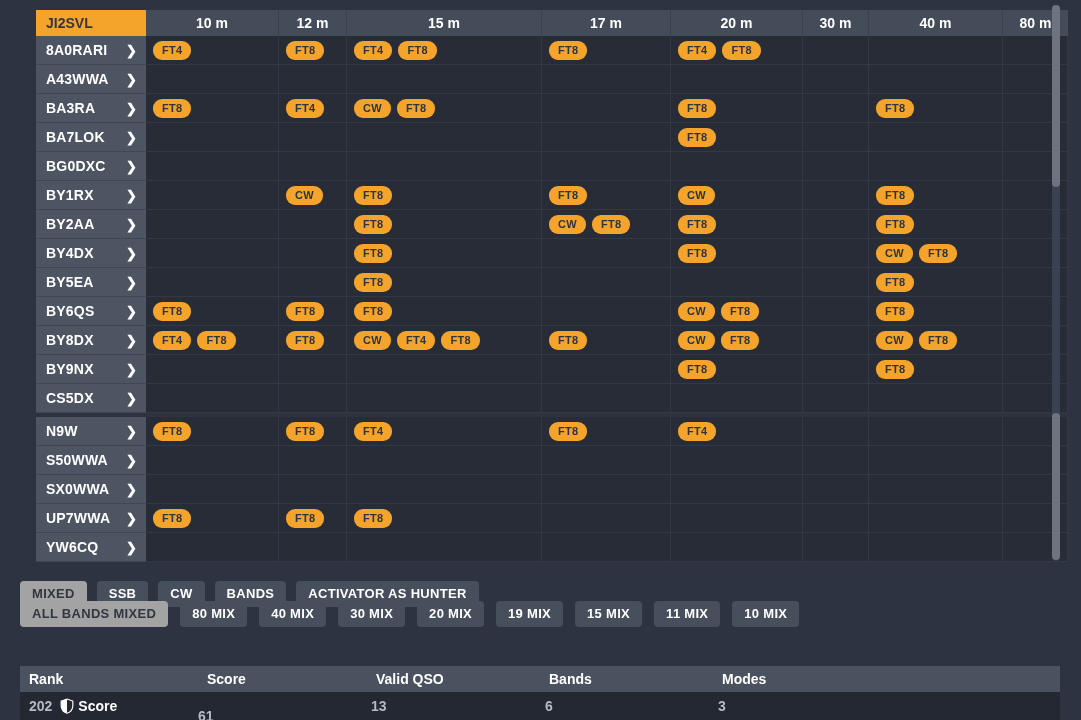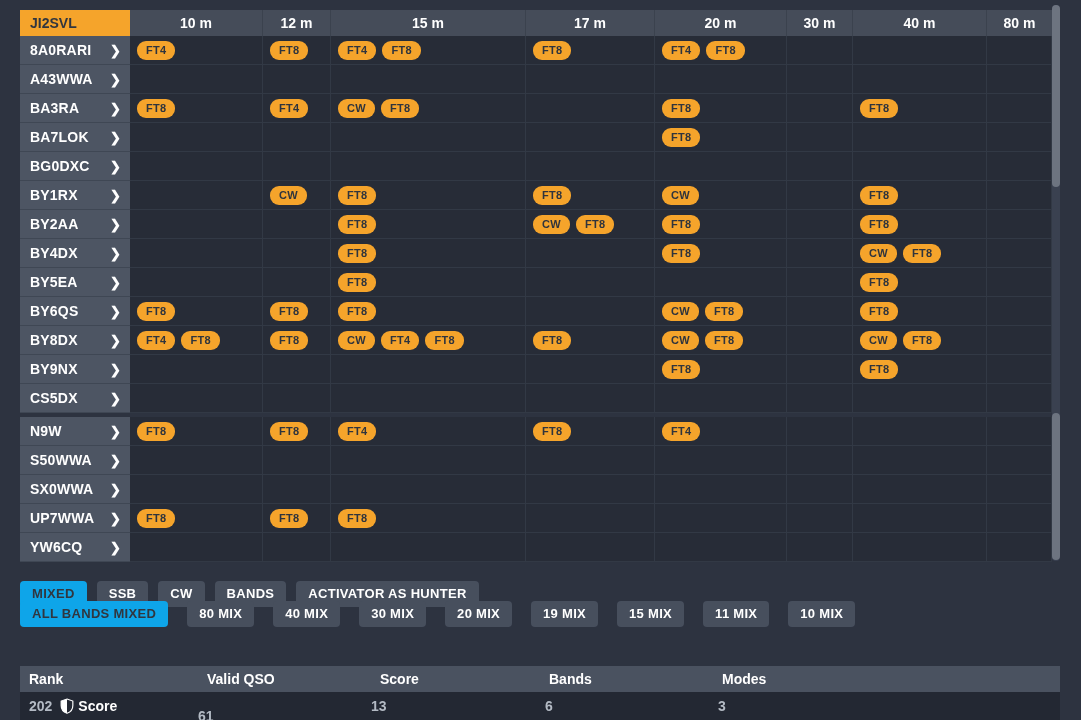--- a/index.html
+++ b/index.html
@@ -4,21 +4,21 @@
 <style>
   * { margin:0; padding:0; box-sizing:border-box; }
   html,body { width:1081px; height:720px; }
   body {
     background:#2d3340;
     font-family:"Liberation Sans", sans-serif;
     font-weight:700;
     position:relative;
     overflow:hidden;
   }
-  .band-table { position:absolute; left:20px; top:10px; width:1032px; }
+  .band-table { position:absolute; left:36px; top:10px; width:1032px; }
   .header-row { display:flex; height:26px; }
   .owner-cell {
     width:110px; background:#f5a42b; color:#31363f;
     font-size:14px; line-height:26px; padding-left:10px; cursor:pointer;
   }
   .band-header-cell {
     background:#454c59; color:#fff; font-size:14px; line-height:26px;
     text-align:center; border-right:1px solid #3b424e;
   }
   .band-header-cell:last-child { border-right:none; }
@@ -41,27 +41,27 @@
   .section-gap { height:4px; }
   .vtrack {
     position:absolute; left:1052px; top:5px; width:8px; height:556px;
     background:#3a4150; border-radius:4px;
   }
   .vthumb { position:absolute; left:1052px; width:8px; background:#6d7480; border-radius:4px; cursor:pointer; }
   .vthumb.t1 { top:5px;  height:182px; }
   .vthumb.t2 { top:413px; height:147px; }
   .filter-row { position:absolute; left:20px; display:flex; }
   .filter-row.r1 { top:581px; gap:10px; }
-  .filter-row.r2 { top:601px; gap:19px; }
+  .filter-row.r2 { top:601px; gap:12px; }
   .fbtn {
     background:#474f5d; color:#fff; border:none; cursor:pointer;
     font-family:inherit; font-weight:700; font-size:13px; line-height:26px;
     padding:0 12px; border-radius:4px; letter-spacing:.3px; white-space:nowrap;
   }
-  .fbtn.active { background:#0ea5e9; color:#31363f;text-align:right; }
+  .fbtn.active { background:#a3a3a3; color:#31363f;text-align:right; }
   .stats { position:absolute; left:20px; top:666px; width:1040px; }
   .stats-header { display:flex; height:26px; background:#4a5260; }
   .stats-values { display:flex; height:28px; background:#232833; }
   .stat-hcell { color:#fff; font-size:14px; line-height:26px; padding-left:9px; }
   .stat-vcell { color:#b3bac4; font-size:14px; line-height:28px; padding-left:9px; display:flex; align-items:center; gap:5px; }
   .award { display:inline-flex; align-items:center; gap:4px; color:#fff; margin-left:3px; }
   .award svg { display:block; }
 </style>
 </head>
 <body>
@@ -460,22 +460,22 @@
     <button class="fbtn">20 MIX</button>
     <button class="fbtn">19 MIX</button>
     <button class="fbtn">15 MIX</button>
     <button class="fbtn">11 MIX</button>
     <button class="fbtn">10 MIX</button>
   </div>
 
 <div class="stats">
   <div class="stats-header">
       <div class="stat-hcell" style="width: 178px;">Rank</div>
+      <div class="stat-hcell" style="width: 169px;">Score</div>
       <div class="stat-hcell" style="width: 173px;">Valid QSO</div>
-      <div class="stat-hcell" style="width: 169px;">Score</div>
       <div class="stat-hcell" style="width: 173px;">Bands</div>
       <div class="stat-hcell" style="width: 173px;">Modes</div>
     </div>
   <div class="stats-values">
       <div class="stat-vcell" style="width: 169px;">
         <span>202</span>
         <span class="award">
           <svg width="14" height="16" viewBox="0 0 24 26">
             <defs>
               <clipPath id="halfclip">

